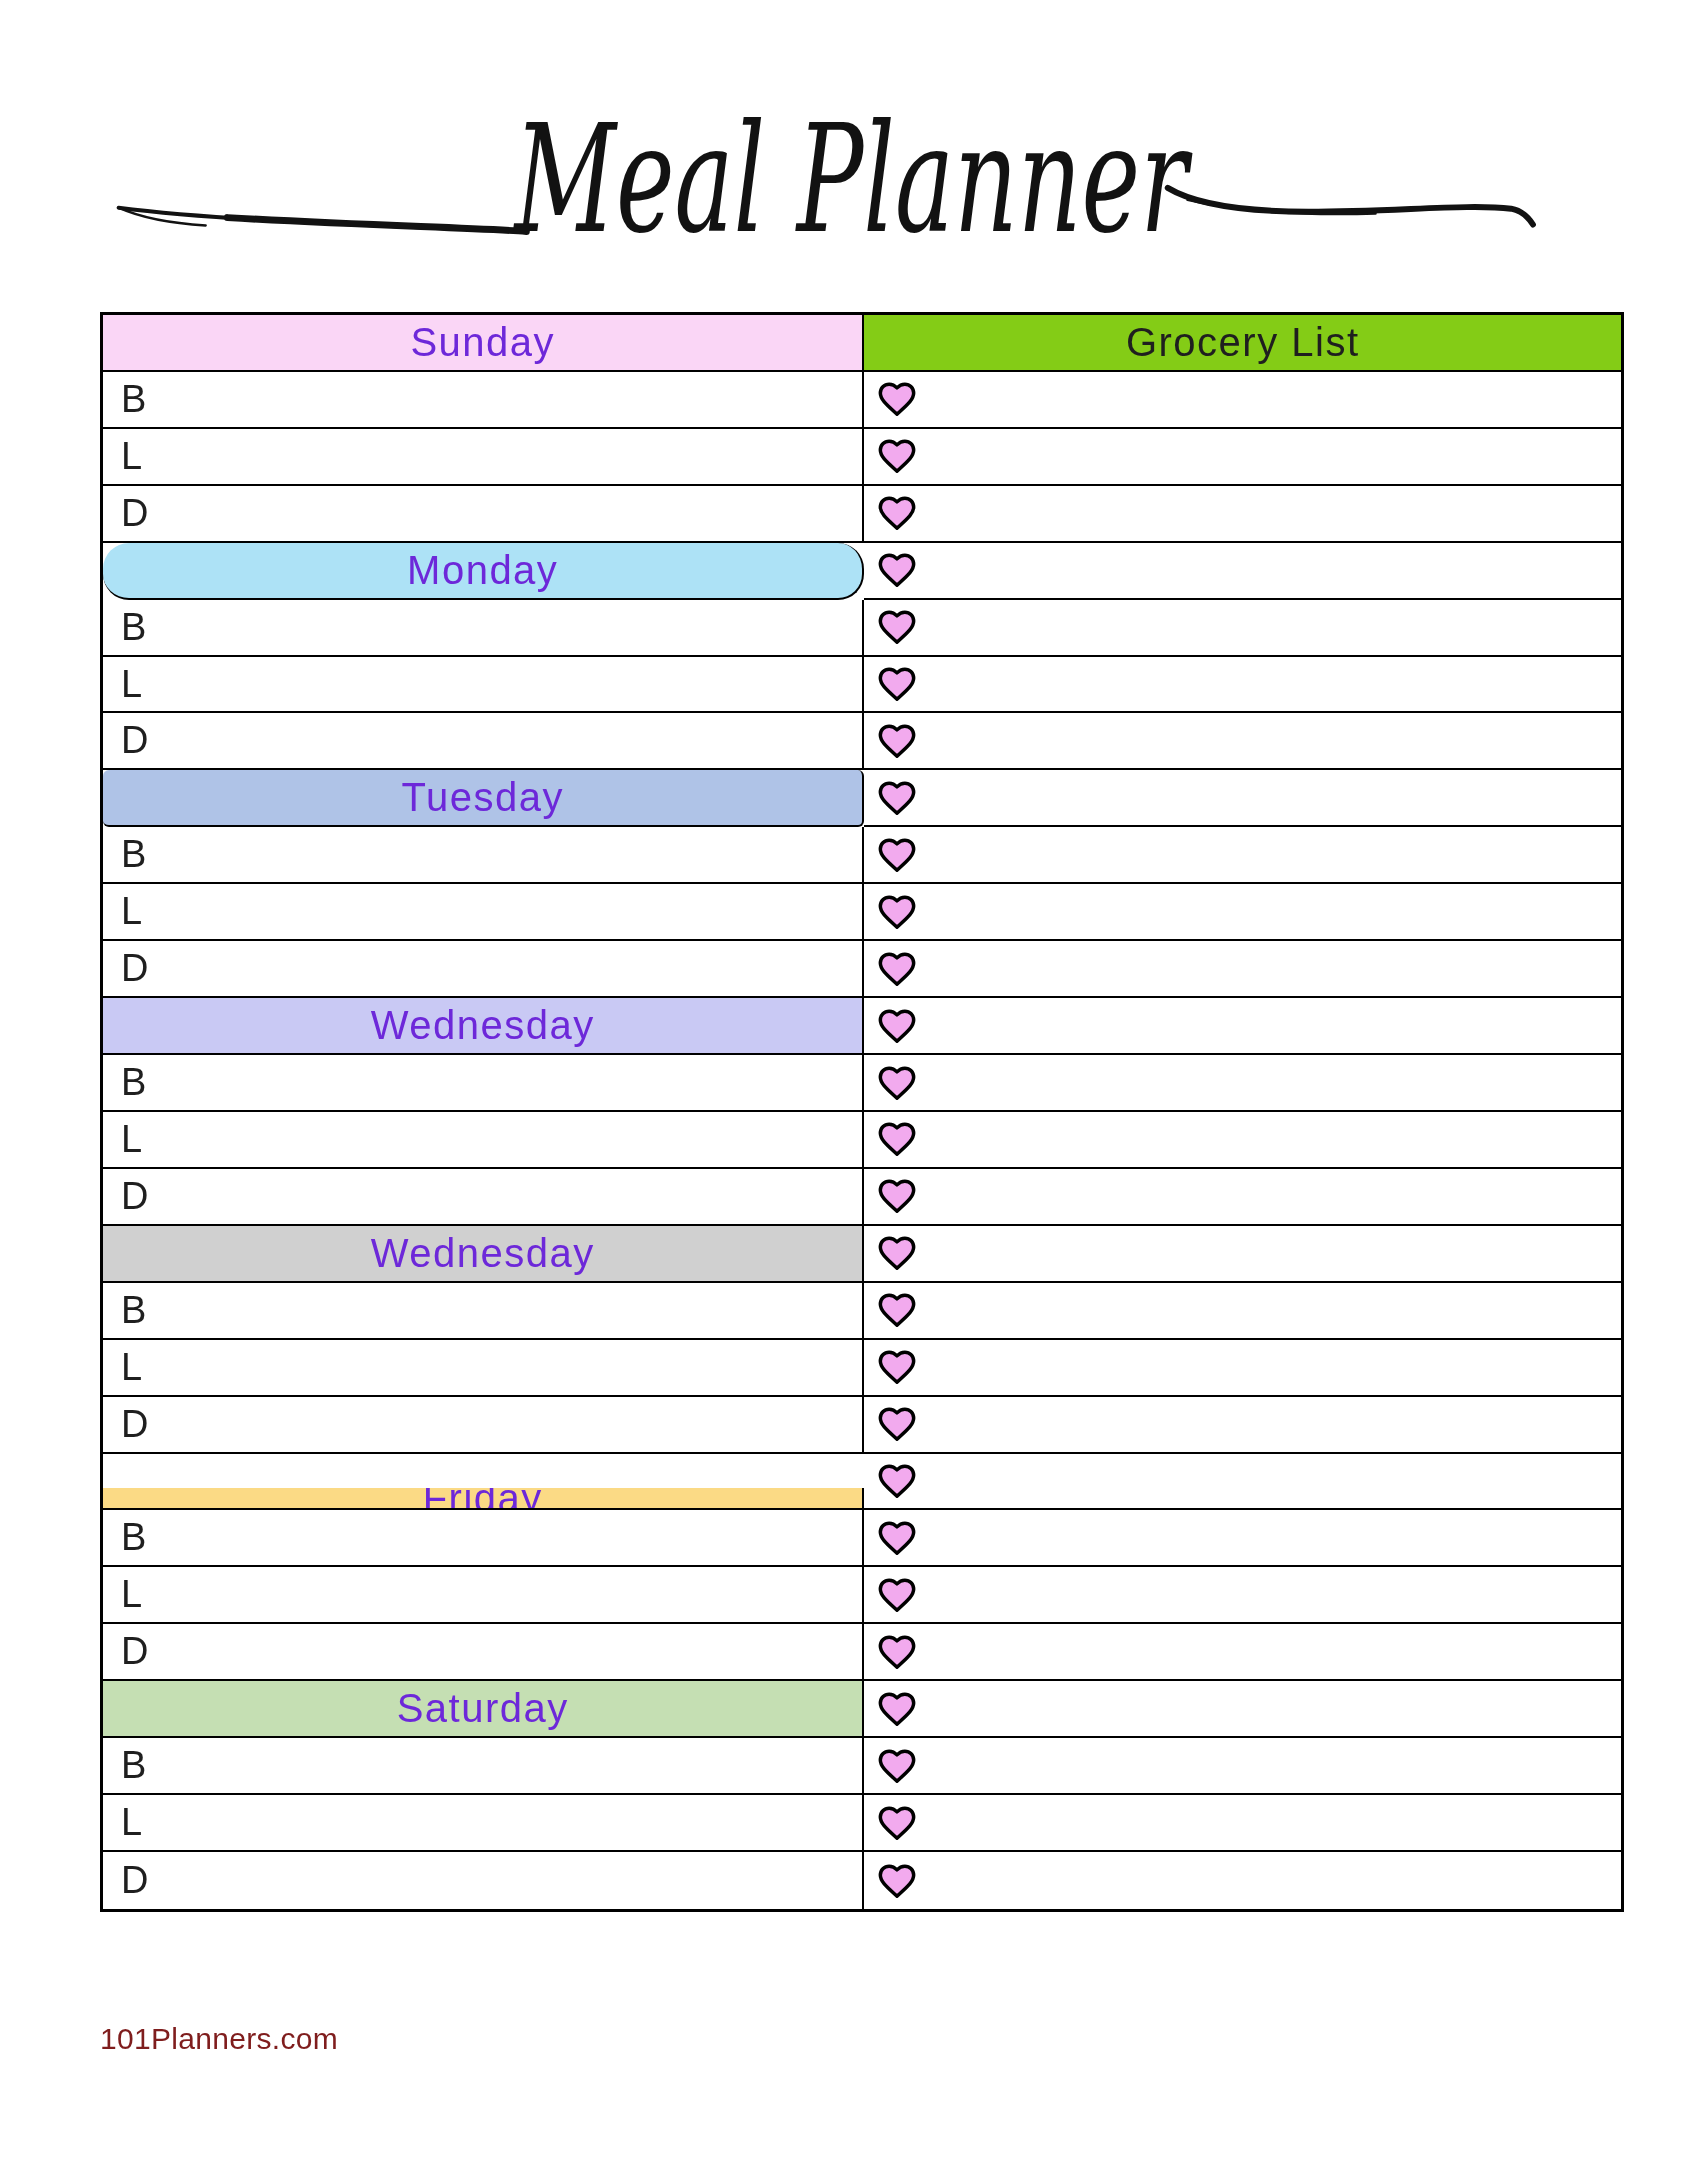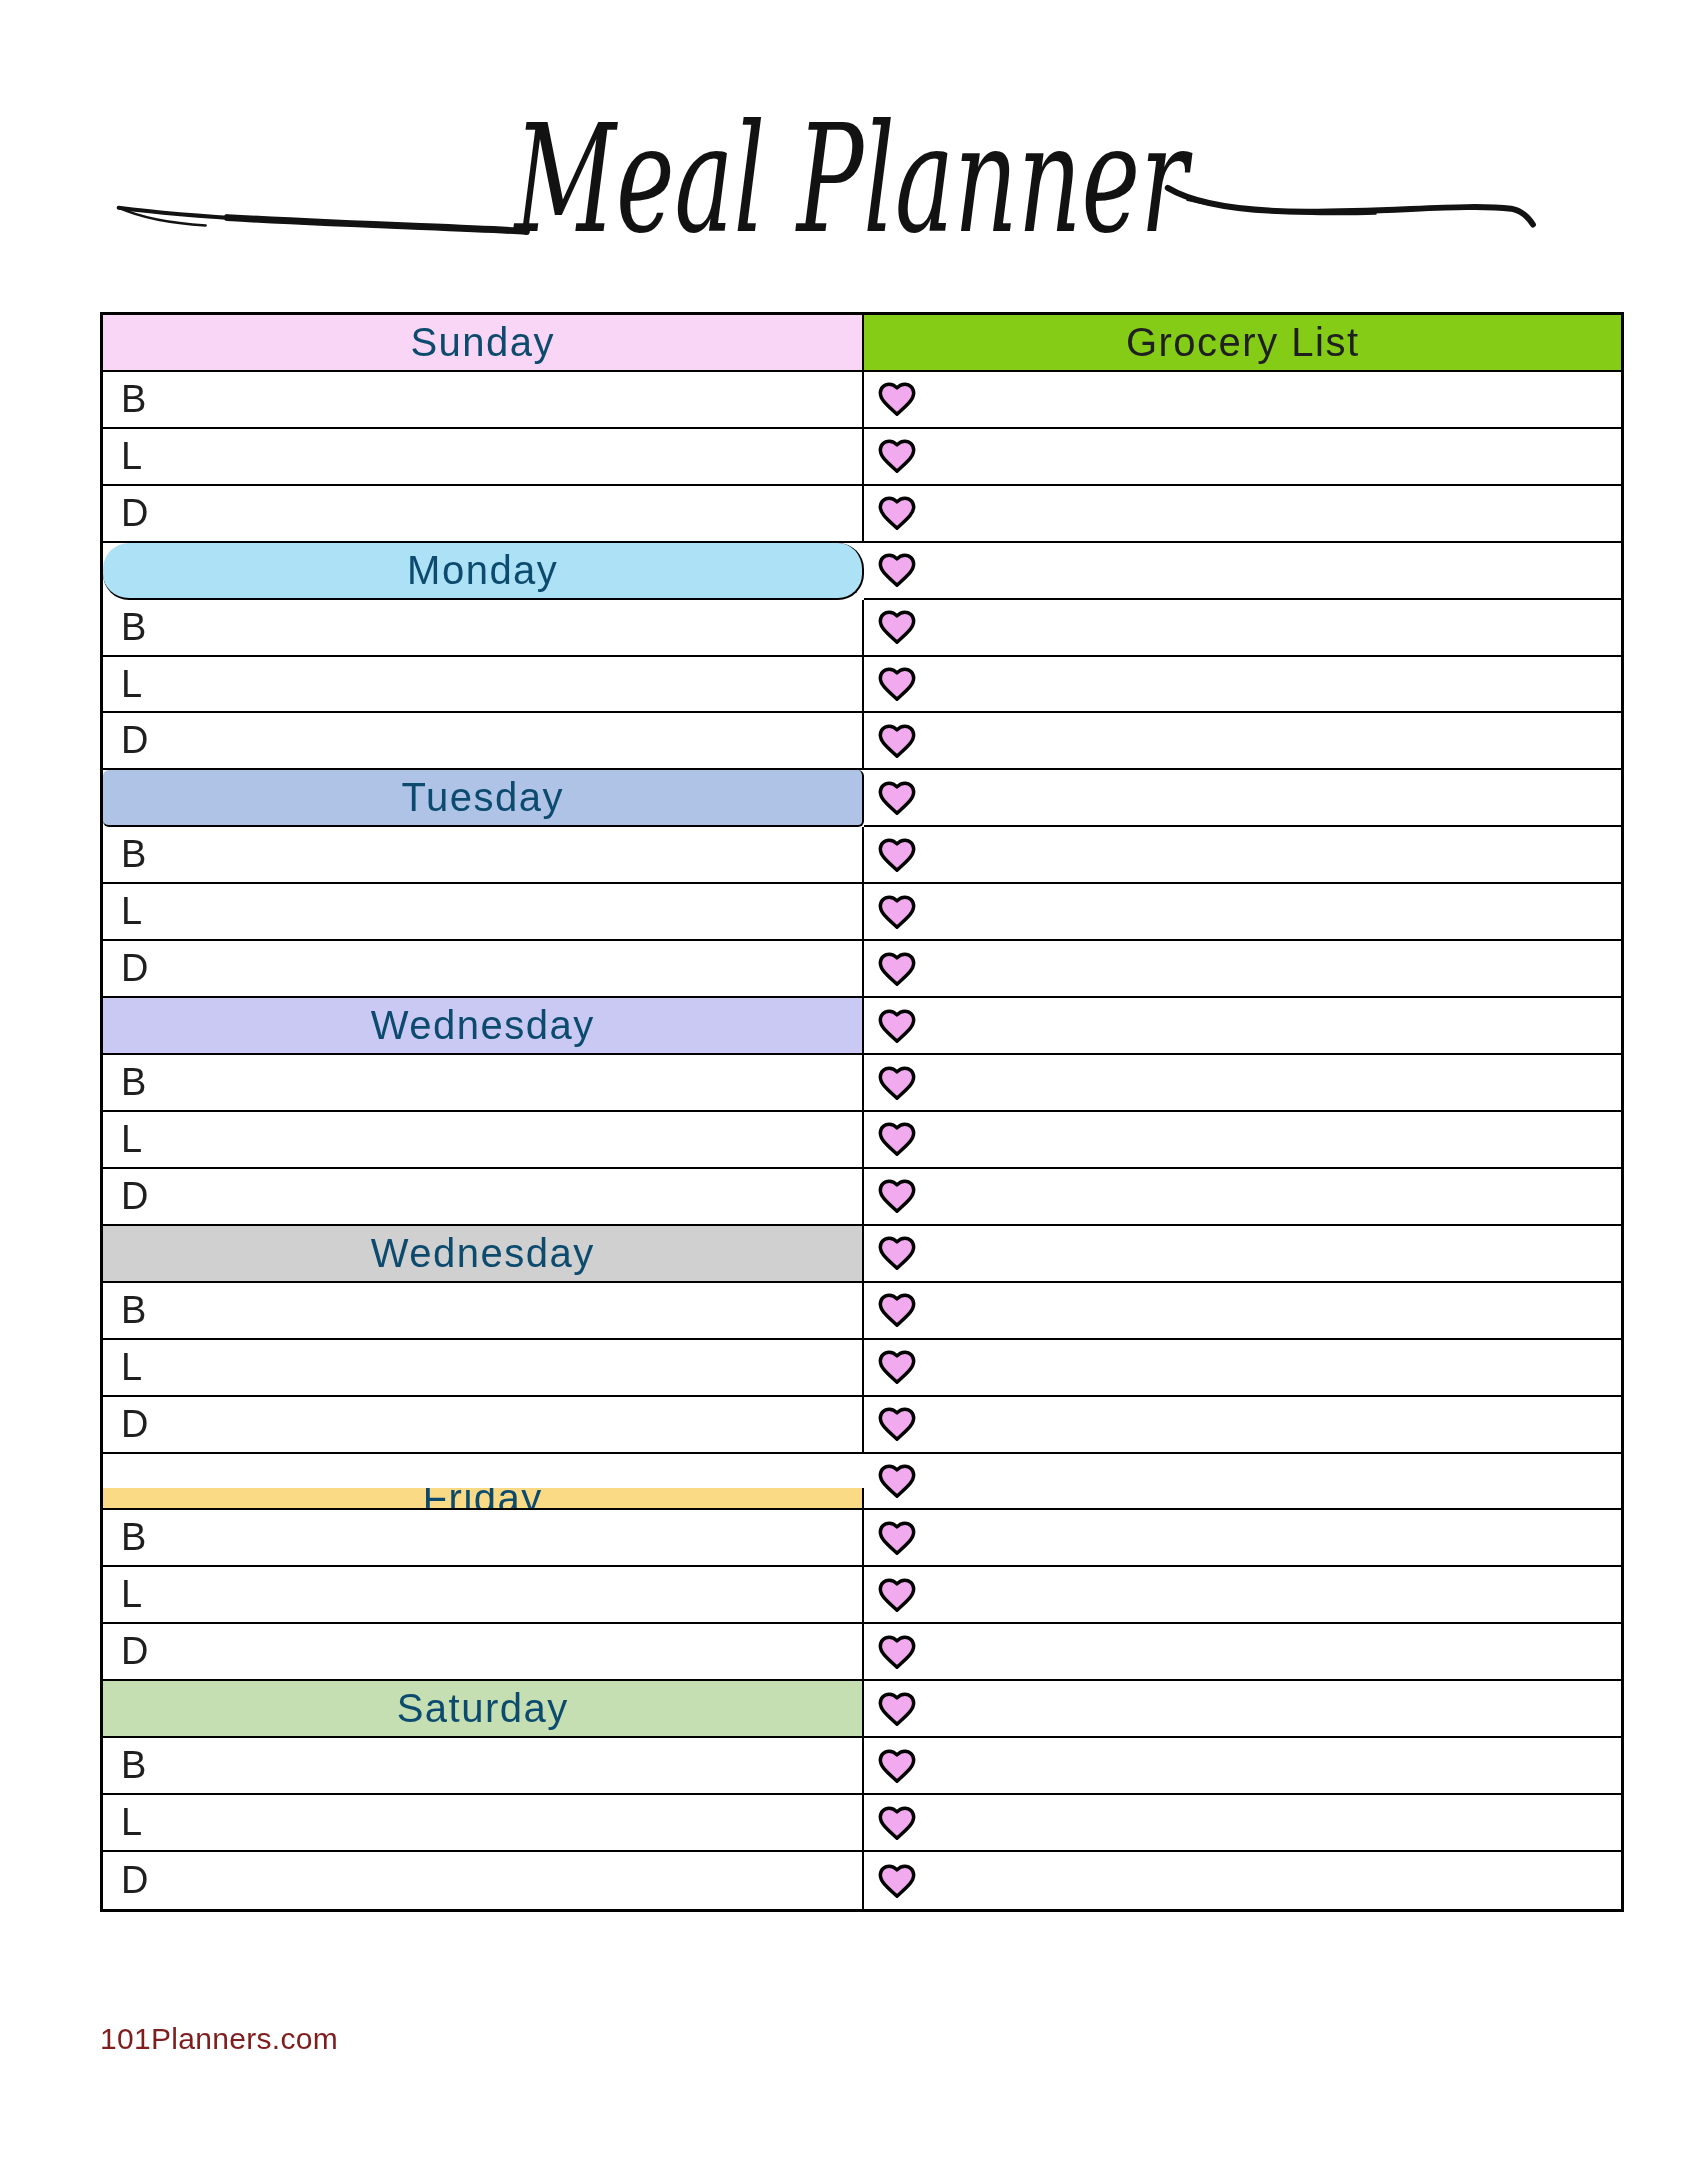--- a/index.html
+++ b/index.html
@@ -41,21 +41,21 @@
     display:flex;align-items:center;
     overflow:hidden;
     background:#fff;
   }
   .cell.left{border-right:2px solid #000;}
   .cell.lastrow{border-bottom:none;}
   .day-cell{
     justify-content:center;
     font-size:40px;
     letter-spacing:1.5px;
-    color:#0c4a6e;
+    color:#6d28d9;
   }
   .grocery-header{
     justify-content:center;
     font-size:40px;
     letter-spacing:1.5px;
     color:#1f1f1f;
   }
   .meal-cell{
     padding-left:18px;
     font-size:38px;

